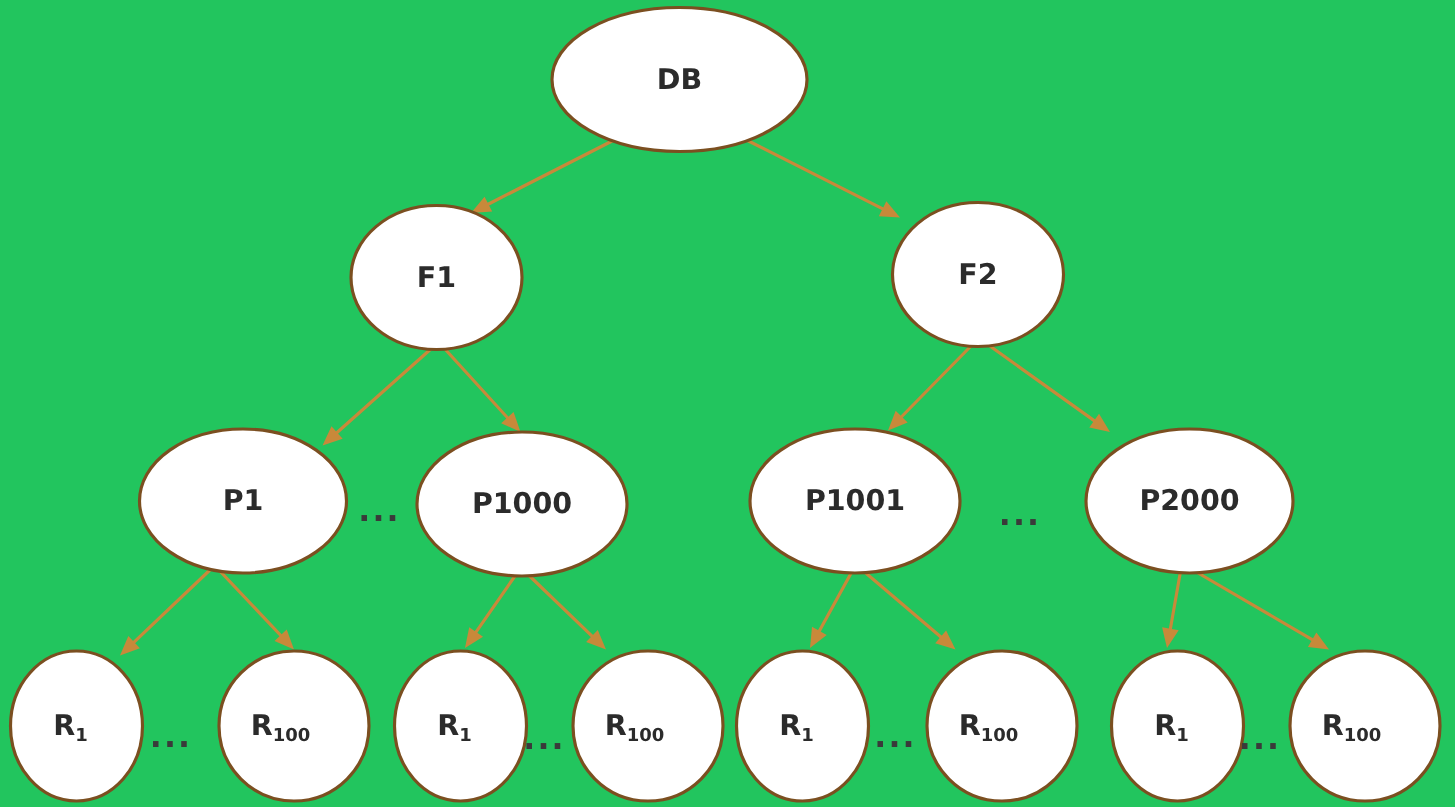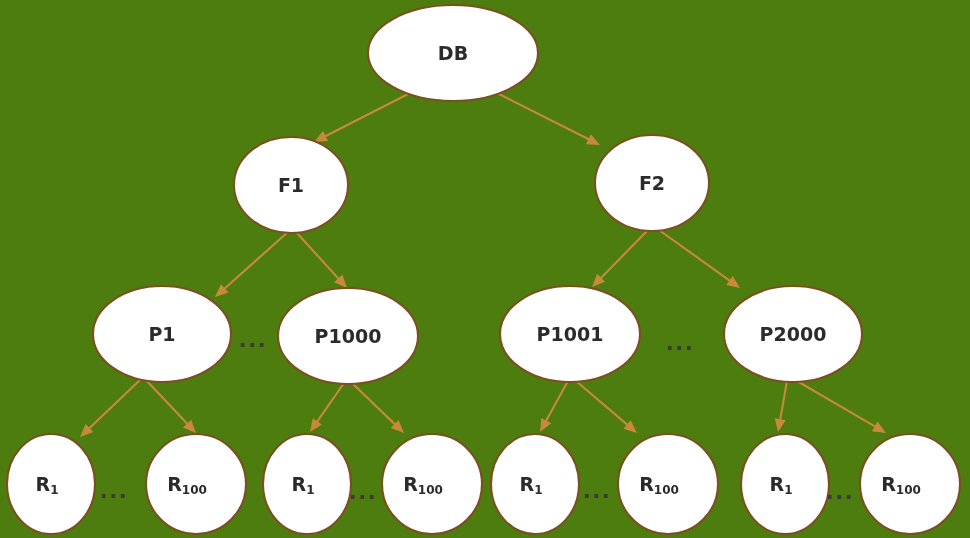--- a/index.html
+++ b/index.html
@@ -4,21 +4,21 @@
 <style>
   html, body {
     margin: 0;
     padding: 0;
     background: #ffffff;
   }
   #diagram-root {
     position: relative;
     width: 970px;
     height: 538px;
-    background: #4d7c0f;
+    background: #22c55e;
     font-family: "DejaVu Sans", sans-serif;
     overflow: hidden;
   }
   #diagram-svg {
     position: absolute;
     top: 0;
     left: 0;
     width: 970px;
     height: 538px;
   }

